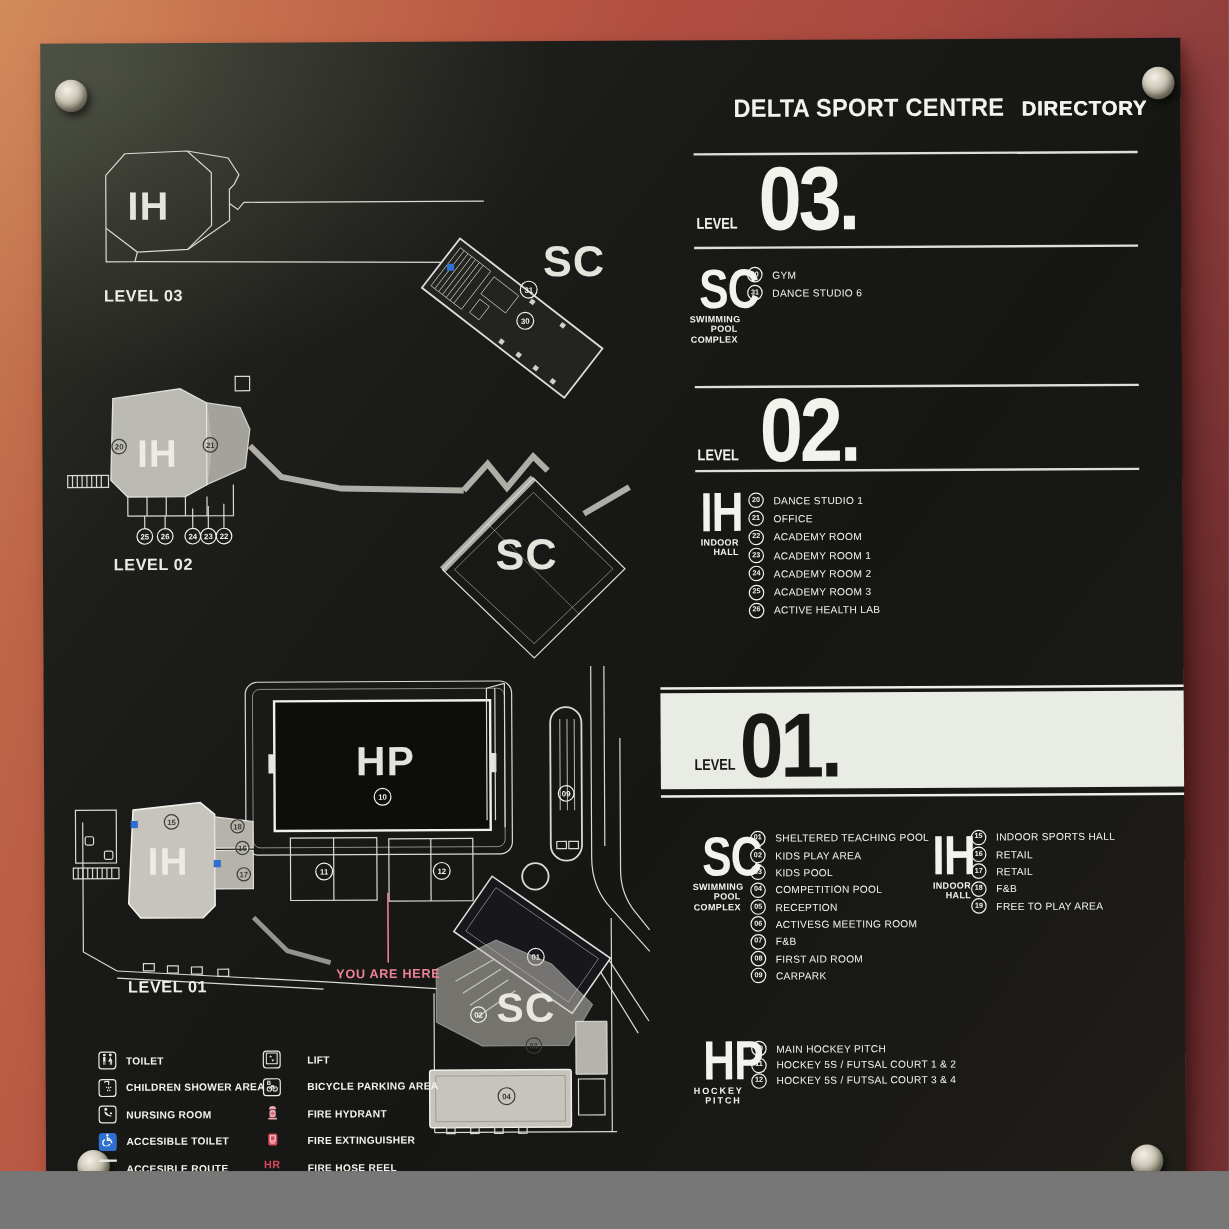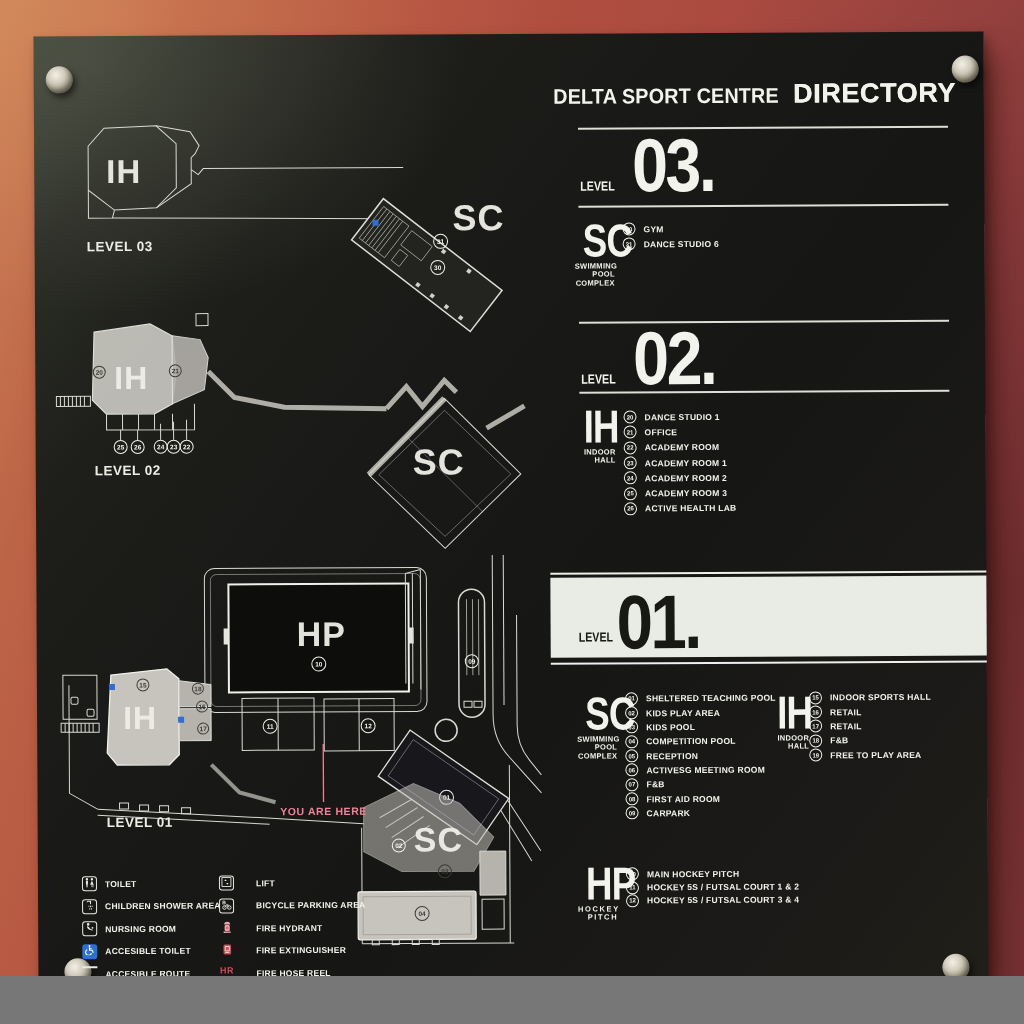--- a/index.html
+++ b/index.html
@@ -15,42 +15,42 @@
       radial-gradient(620px 420px at 6% 3%, rgba(125,130,108,.30), transparent 60%),
       linear-gradient(128deg,#3d4137 0%,#2a2c25 10%,#1e1f1b 22%,#191917 38%,#161614 60%,#1b1a18 85%,#211f19 100%);
     box-shadow:14px 18px 28px -6px rgba(30,8,4,.5), 4px 6px 10px rgba(30,8,4,.35);
     color:#f2f3ec;}
   .screw{position:absolute;width:27px;height:27px;border-radius:50%;
     background:radial-gradient(circle at 38% 32%, #f3f0e7, #cfcabb 35%, #98937f 62%, #696555 88%);
     box-shadow:3px 4px 6px rgba(0,0,0,.55), inset -2px -3px 4px rgba(0,0,0,.3);}
   
   .title{position:absolute;right:28px;top:46px;display:flex;align-items:baseline;gap:14px;white-space:nowrap;}
   .title .main{font-size:21px;font-weight:bold;letter-spacing:.2px;transform:scaleX(.94);transform-origin:right;}
-  .title .emph{font-size:27px;font-weight:bold;letter-spacing:.6px;text-shadow:.4px 0 0 #f2f3ec;}
+  .title .emph{font-size:17px;font-weight:bold;letter-spacing:.6px;text-shadow:.4px 0 0 #f2f3ec;}
   
   .rule{position:absolute;left:544px;width:370px;height:2px;background:#eff0e9;opacity:.92;}
   .thinline{position:absolute;left:514px;width:436px;height:1.5px;background:#eff0e9;}
   .band{position:absolute;left:514px;top:544px;width:436px;height:80px;background:#e9ece5;}
   .band .lvl{position:absolute;left:28px;bottom:13px;font-size:13px;font-weight:bold;color:#181815;transform:scaleX(.82);transform-origin:left bottom;}
   .band .num{position:absolute;left:66px;bottom:6px;font-size:76px;line-height:.78;font-weight:bold;color:#181815;letter-spacing:-3px;transform:scaleX(.86);transform-origin:left bottom;}
   
   .lvlhead{position:absolute;left:546px;display:flex;align-items:flex-end;gap:10px;}
   .lvlhead .lvl{font-size:13px;font-weight:bold;margin-bottom:2px;transform:scaleX(.82);transform-origin:left bottom;}
   .lvlhead .num{font-size:75px;line-height:.78;font-weight:bold;letter-spacing:-3px;transform:scaleX(.86);transform-origin:left bottom;}
   
   .badge{position:absolute;width:40px;text-align:right;}
   .badge .code{font-size:46px;line-height:.8;font-weight:bold;letter-spacing:-1px;transform:scaleX(.8);transform-origin:right top;display:block;}
   .badge .sub{font-size:7.5px;font-weight:bold;line-height:1.15;margin-top:3px;letter-spacing:.3px;}
   .badge .sub.spread{letter-spacing:1.6px;}
   
   .dlist{position:absolute;}
   .ditem{display:flex;align-items:center;gap:8px;height:var(--rh,15px);}
   .dnum{flex:0 0 auto;width:11px;height:11px;border:1px solid #f2f3ec;border-radius:50%;
     font-size:6px;font-weight:bold;display:flex;align-items:center;justify-content:center;letter-spacing:0;}
-  .dlabel{font-size:8.5px;font-weight:bold;letter-spacing:.25px;white-space:nowrap;}
+  .dlabel{font-size:8.5px;font-weight:normal;letter-spacing:.25px;white-space:nowrap;}
   
   .legendcol{position:absolute;display:flex;flex-direction:column;gap:7px;}
   .lrow{display:flex;align-items:center;height:15.5px;}
   .lic{flex:0 0 auto;width:15px;height:15px;border:1.2px solid #e9eae2;border-radius:3px;
     display:flex;align-items:flex-start;justify-content:center;box-sizing:border-box;}
   .lic.noframe{border:none;}
   .lic.blue{border:none;background:#2e6fd0;border-radius:3px;}
   .llabel{font-size:8.5px;font-weight:bold;letter-spacing:.25px;white-space:nowrap;}
   .gapL{margin-left:8px;} .gapR{margin-left:22px;}
   .routeline{width:17px;height:2px;background:#e9eae2;}

